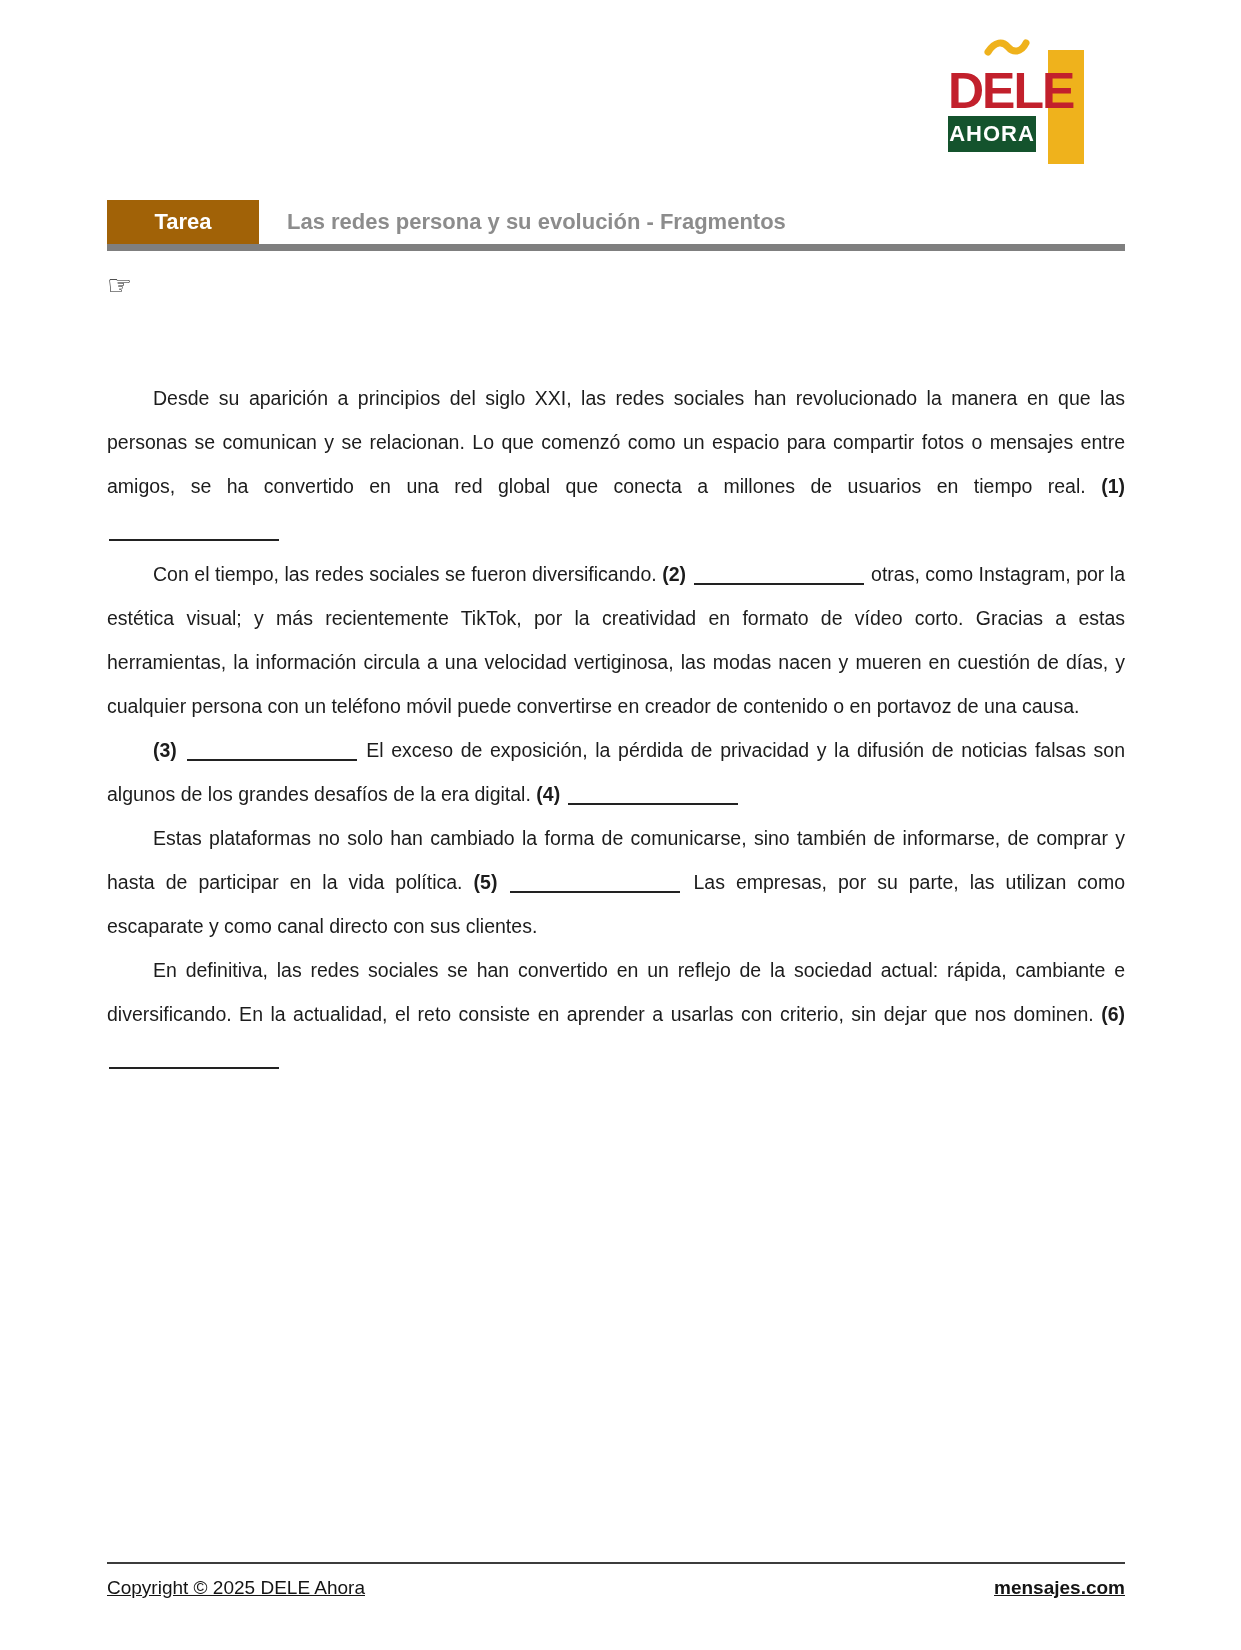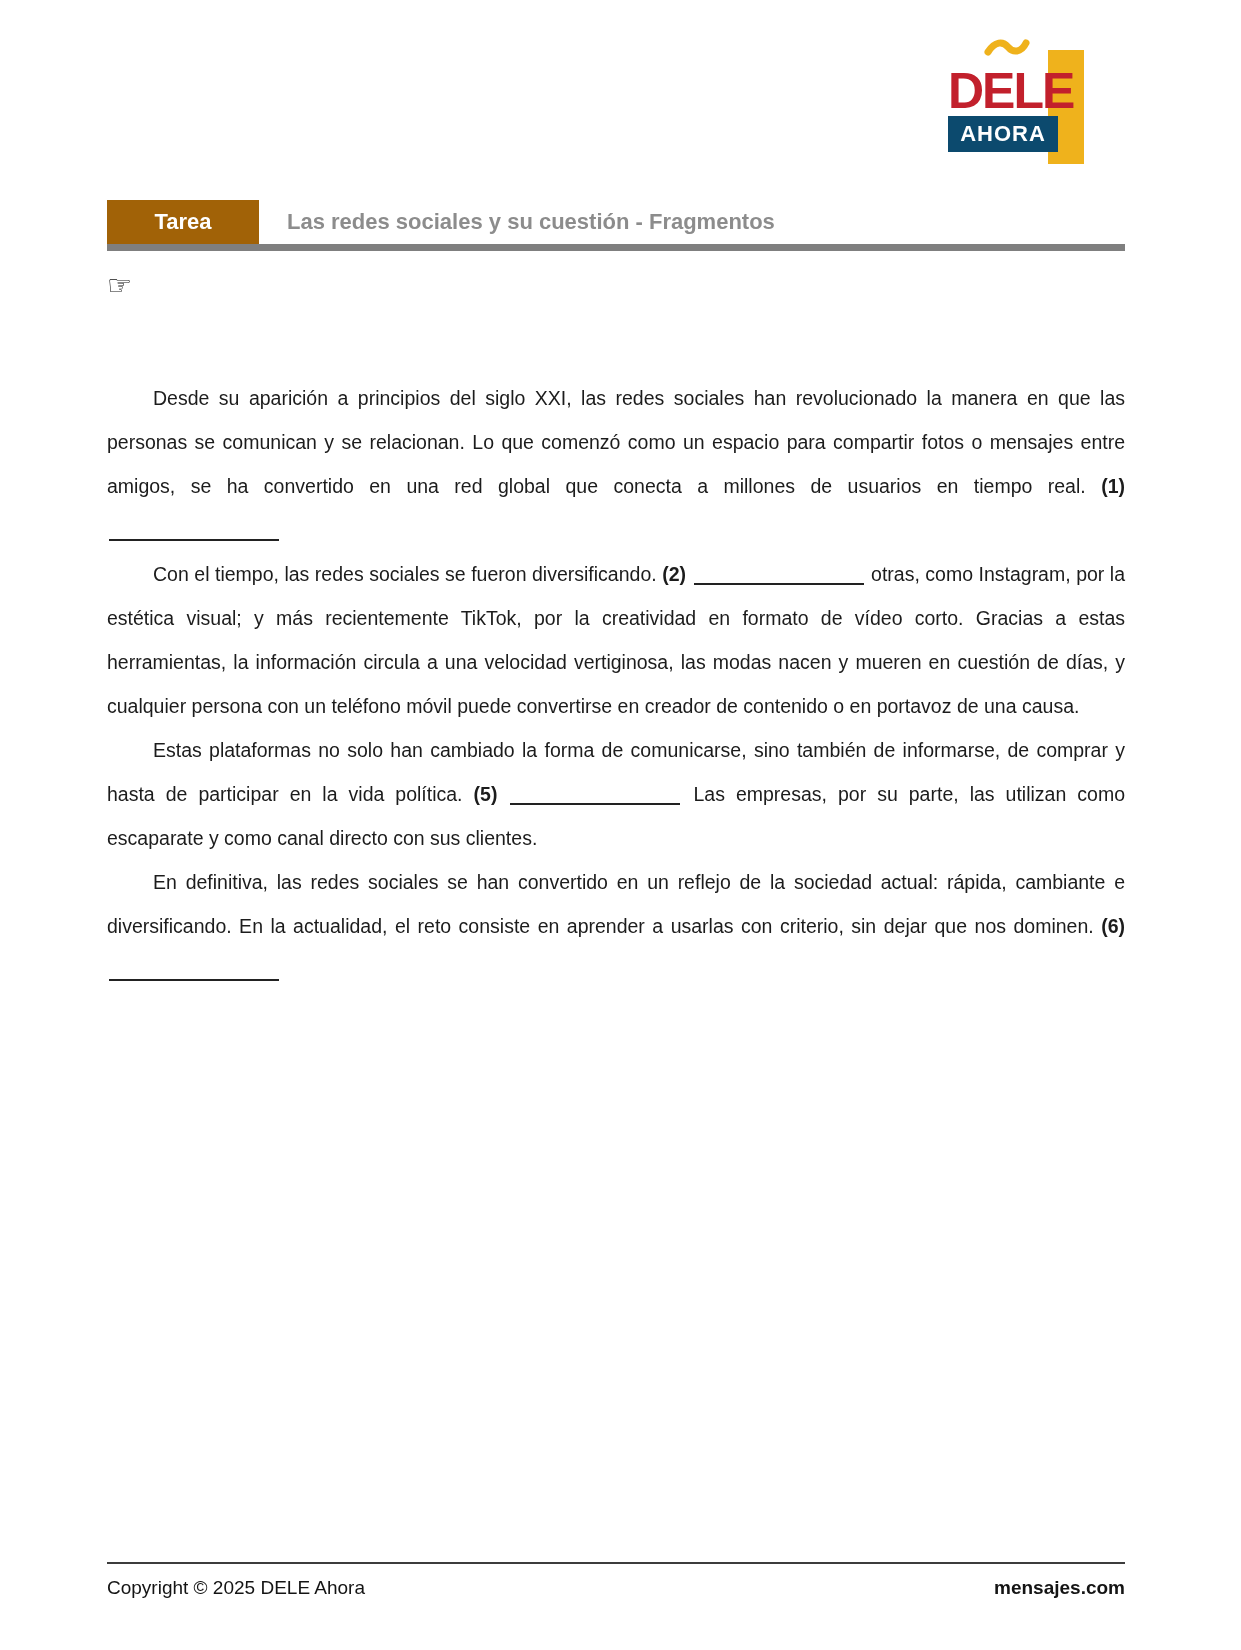--- a/index.html
+++ b/index.html
@@ -21,21 +21,21 @@
     background: #efb21c; z-index: 1;
   }
   .logo-dele {
     position: absolute; left: 0; top: 16px; z-index: 3;
     font-size: 50px; font-weight: bold; letter-spacing: -2px;
     color: #c2202c; line-height: 1;
   }
   .logo-tilde { position: absolute; left: 36px; top: -12px; z-index: 3; }
   .logo-ahora {
     position: absolute; left: 0; top: 66px; z-index: 2;
-    width: 110px; height: 36px; background: #0c4a6e;
+    width: 88px; height: 36px; background: #14532d;
     display: flex; align-items: center; justify-content: center;
     color: #ffffff; font-weight: bold; font-size: 22px; letter-spacing: 1px;
   }
 
   
   .taskbar {
     position: absolute; top: 200px; left: 107px; width: 1018px;
     display: flex; align-items: center;
     border-bottom: 7px solid #7f7f7f;
   }
@@ -67,21 +67,21 @@
     display: inline-block; width: 170px;
     border-bottom: 2px solid #222222;
     vertical-align: -4px; margin: 0 2px;
   }
 
   
   .footer {
     position: absolute; top: 1562px; left: 107px; width: 1018px;
     border-top: 2px solid #3c3c3c; padding-top: 13px;
     display: flex; justify-content: space-between; align-items: baseline;
-    font-size: 19px; color: #141414;
+    font-size: 19px; color: #141414; text-decoration: underline;
   }
   .footer-site { font-weight: bold; }
 </style>
 </head>
 <body>
 
 <div class="page">
 
   <div class="logo">
     <div class="logo-bar"></div>
@@ -93,30 +93,31 @@
     </div>
     <div class="logo-ahora">
       <span>AHORA</span>
     </div>
   </div>
 
   <div class="taskbar">
     <div class="task-tab">
       <span>Tarea</span>
     </div>
-    <div class="task-title">Las redes sociales y su cuestión - Fragmentos</div>
+    <div class="task-title">Las redes persona y su evolución - Fragmentos</div>
   </div>
 
   <div class="instruction">
     <span class="hand-icon">☞</span>
   </div>
 
   <div class="content">
     <p class="para"><span>Desde su aparición a principios del siglo XXI, las redes sociales han revolucionado la manera en que las personas se comunican y se relacionan. Lo que comenzó como un espacio para compartir fotos o mensajes entre amigos, se ha convertido en una red global que conecta a millones de usuarios en tiempo real. </span><span class="bnum">(1)</span> <span class="blank"></span></p>
     <p class="para"><span>Con el tiempo, las redes sociales se fueron diversificando. </span><span class="bnum">(2)</span> <span class="blank"></span><span> otras, como Instagram, por la estética visual; y más recientemente TikTok, por la creatividad en formato de vídeo corto. Gracias a estas herramientas, la información circula a una velocidad vertiginosa, las modas nacen y mueren en cuestión de días, y cualquier persona con un teléfono móvil puede convertirse en creador de contenido o en portavoz de una causa.</span></p>
+    <p class="para"><span class="bnum">(3)</span> <span class="blank"></span><span> El exceso de exposición, la pérdida de privacidad y la difusión de noticias falsas son algunos de los grandes desafíos de la era digital. </span><span class="bnum">(4)</span> <span class="blank"></span></p>
     <p class="para"><span>Estas plataformas no solo han cambiado la forma de comunicarse, sino también de informarse, de comprar y hasta de participar en la vida política. </span><span class="bnum">(5)</span> <span class="blank"></span><span> Las empresas, por su parte, las utilizan como escaparate y como canal directo con sus clientes.</span></p>
     <p class="para"><span>En definitiva, las redes sociales se han convertido en un reflejo de la sociedad actual: rápida, cambiante e diversificando. En la actualidad, el reto consiste en aprender a usarlas con criterio, sin dejar que nos dominen. </span><span class="bnum">(6)</span> <span class="blank"></span></p>
   </div>
 
   <div class="footer">
     <span>Copyright © 2025 DELE Ahora</span>
     <span class="footer-site">mensajes.com</span>
   </div>
 
 </div>

